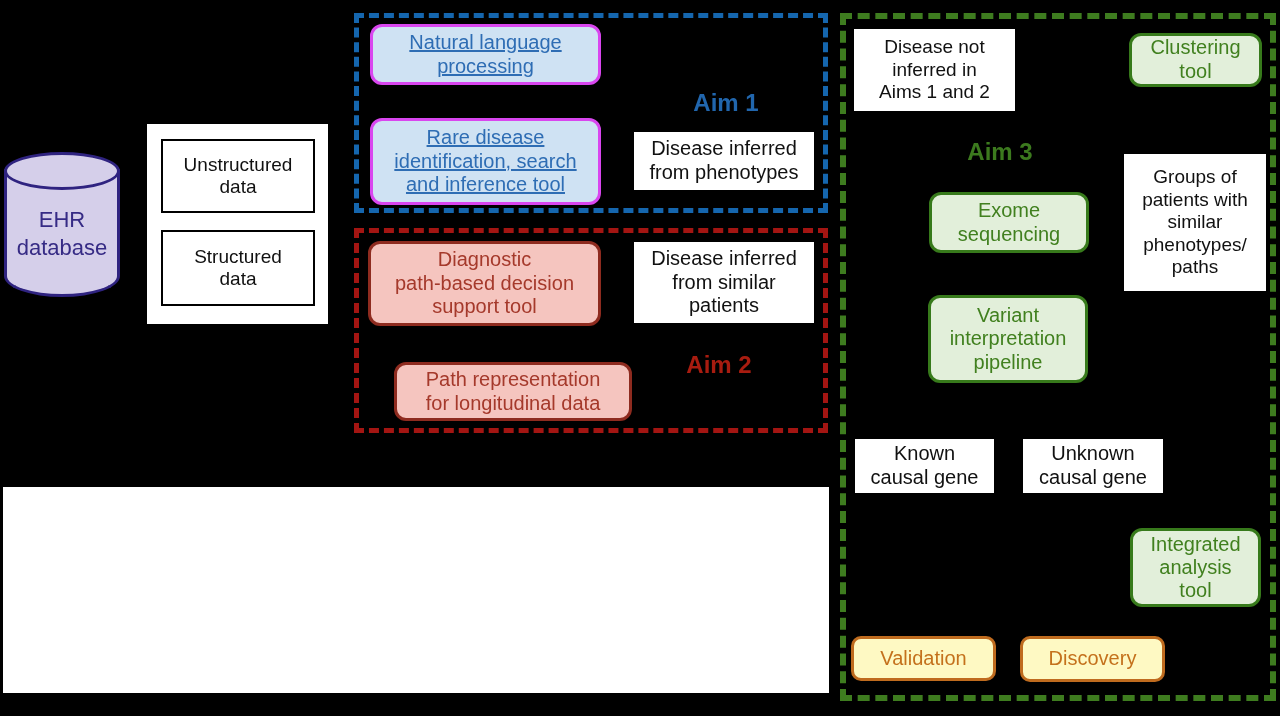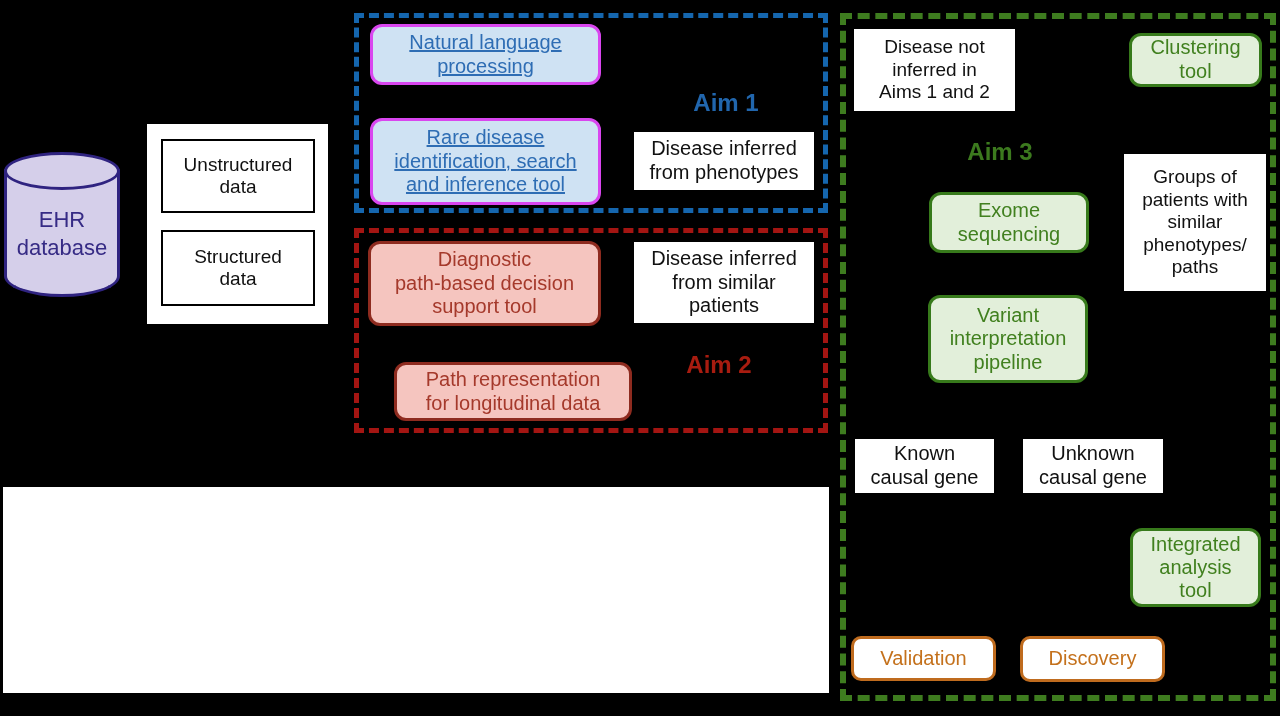--- a/index.html
+++ b/index.html
@@ -13,21 +13,21 @@
   }
   .node {
     display:flex; align-items:center; justify-content:center;
     text-align:center; white-space:pre-line;
     font-size:20px; line-height:1.18; color:#111;
   }
   .white  { background:#ffffff; border:2px solid #000000; }
   .blue   { background:#cfe2f3; border:3px solid #d946ef; color:#2e6db4; border-radius:12px;text-decoration:underline; }
   .redbox { background:#f5c5bf; border:3px solid #8e2b1f; color:#a5392b; border-radius:12px; }
   .greenbox { background:#e2efda; border:3px solid #377a1b; color:#41801f; border-radius:12px; }
-  .orangebox { background:#ffffff; border:3px solid #bf6b1e; color:#c4711c; border-radius:10px; }
+  .orangebox { background:#fef9c3; border:3px solid #bf6b1e; color:#c4711c; border-radius:10px; }
   .dashed { position:absolute; box-sizing:border-box; }
   .aim-label { font-weight:bold; font-size:24px; text-align:center; line-height:1.1; }
 
   
   #aim1-box { left:354px; top:13px;  width:474px; height:200px; border:5px dashed #1566ae; }
   #aim2-box { left:354px; top:228px; width:474px; height:205px; border:5px dashed #a31512; }
   #aim3-box { left:840px; top:13px;  width:436px; height:688px; border:6px dashed #3e7c1f; }
 
   
   #cylinder { position:absolute; left:4px; top:152px; width:116px; height:146px; }

